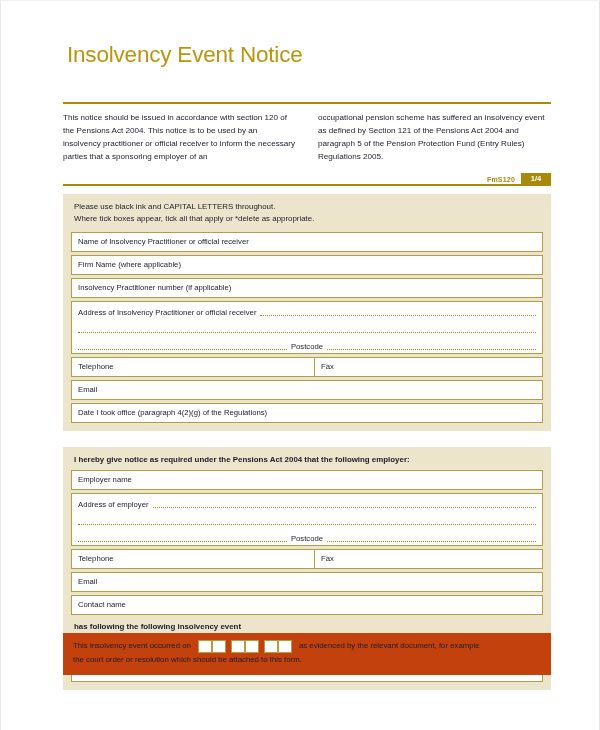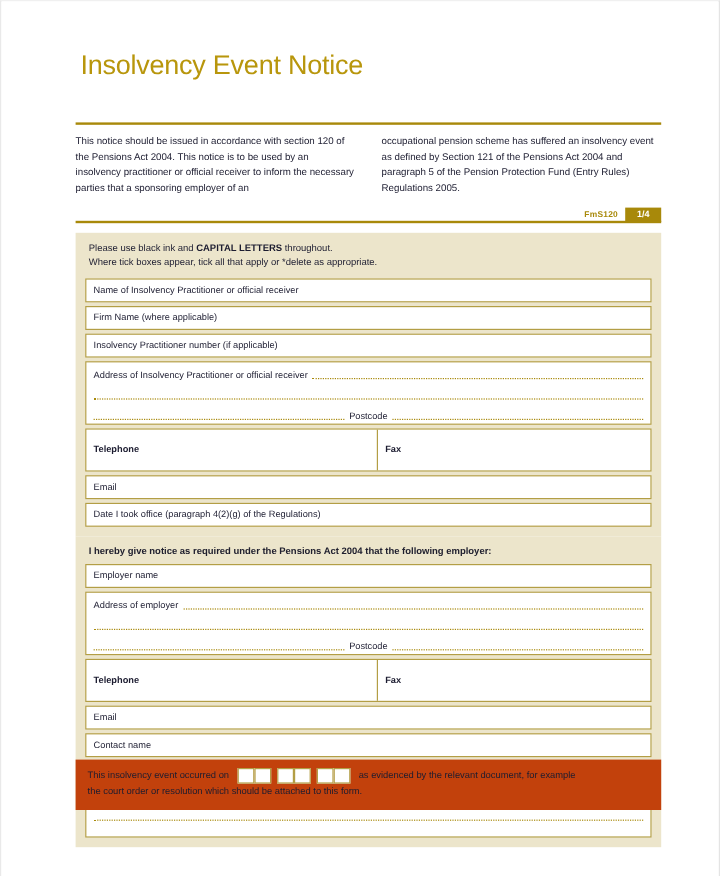--- a/index.html
+++ b/index.html
@@ -119,21 +119,21 @@
   }
   .panel-a { top: 193px; }
   .panel-b { top: 406px; margin-top: 40px; }
 
   .panel-note {
     font-size: 7.9px;
     line-height: 1.55;
     color: #1c1c30;
     margin: 0 0 6px 3px;
   }
-  .panel-note b { font-weight: 700; }
+  .panel-note b { font-weight: 400; }
 
   .panel-heading {
     font-size: 7.9px;
     font-weight: 700;
     color: #20202f;
     margin: 0 0 5px 3px;
     line-height: 1.4;
   }
   .panel-subheading {
     font-size: 7.9px;
@@ -160,22 +160,21 @@
   }
   .row-label {
     font-size: 7.7px;
     color: #1c1c30;
     white-space: nowrap;
     line-height: 1;
   }
 
   .row-split {
     display: flex;
-    height: 34px;
-    font-weight: bold;
+    height: 18px;
   }
   .row-split .cell {
     display: flex;
     align-items: center;
     padding: 0 6px;
   }
   .row-split .cell-left {
     width: 243px;
     border-right: 1px solid #b39e45;
     box-sizing: border-box;

